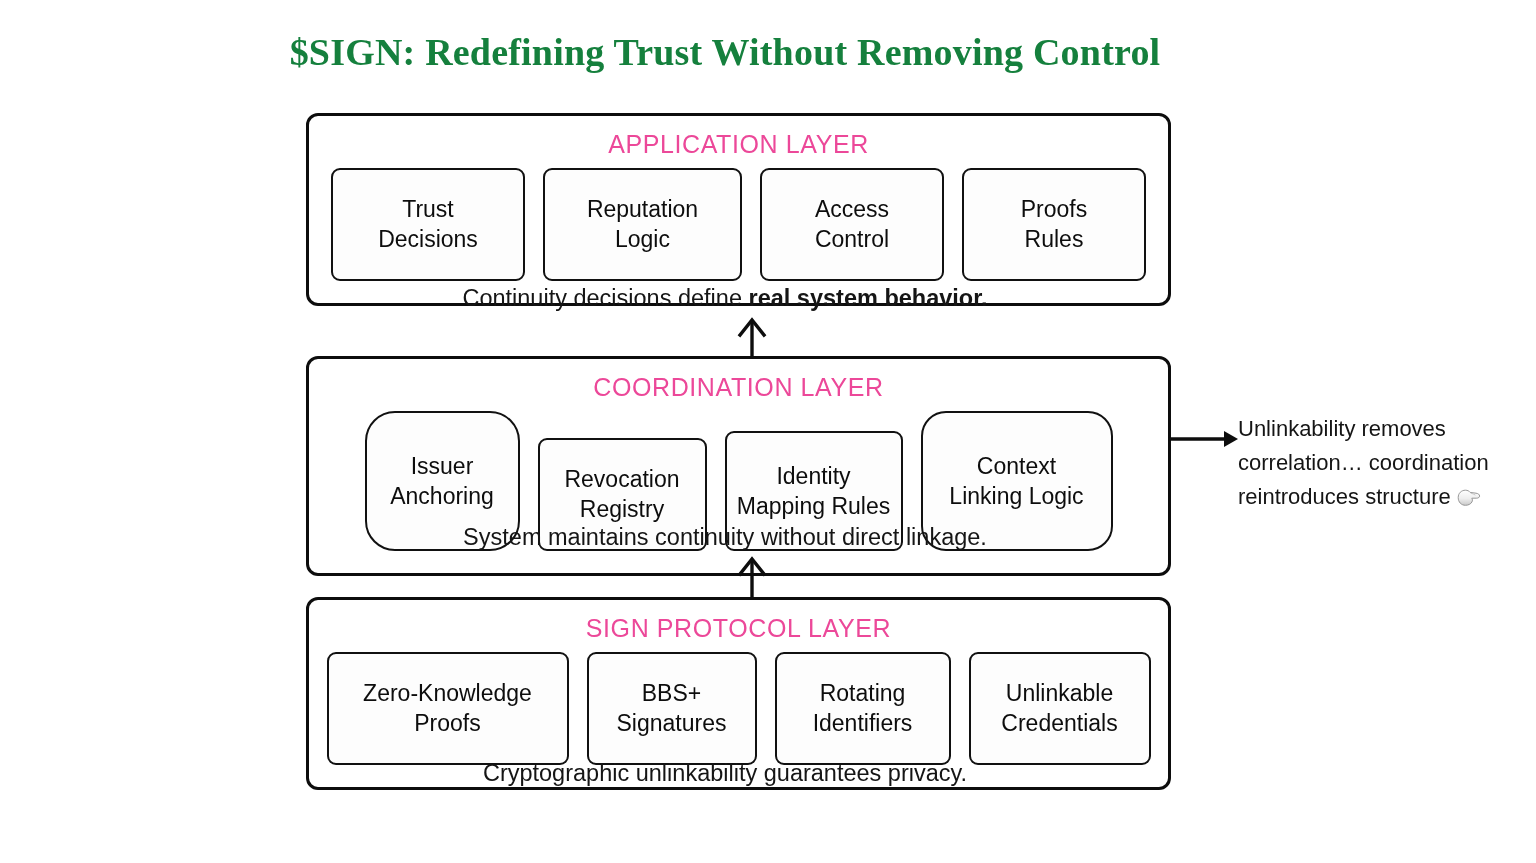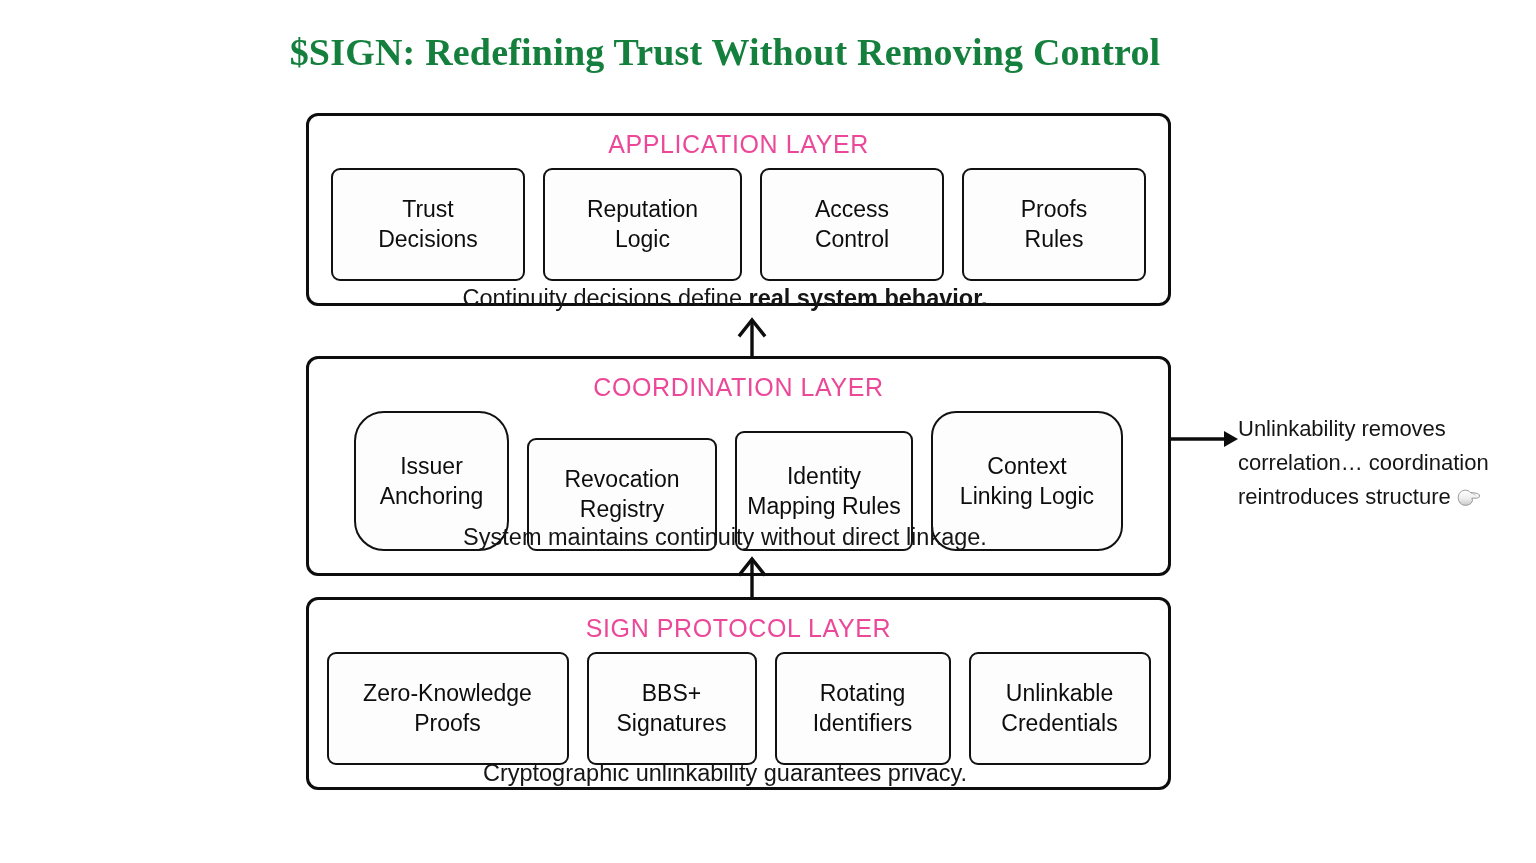--- a/index.html
+++ b/index.html
@@ -77,21 +77,21 @@
     flex: 0 0 auto;
   }
 
   
   #layer-application .cells .cell:nth-child(1) { width: 194px; }
   #layer-application .cells .cell:nth-child(2) { width: 199px; }
   #layer-application .cells .cell:nth-child(3) { width: 184px; }
   #layer-application .cells .cell:nth-child(4) { width: 184px; }
 
   #layer-coordination .cells .cell:nth-child(1) { width: 155px; border-radius: 30px; }
-  #layer-coordination .cells .cell:nth-child(2) { width: 190px; margin-top: 27px; }
+  #layer-coordination .cells .cell:nth-child(2) { width: 169px; margin-top: 27px; }
   #layer-coordination .cells .cell:nth-child(3) { width: 178px; margin-top: 20px; }
   #layer-coordination .cells .cell:nth-child(4) { width: 192px; border-radius: 25px; }
 
   #layer-protocol .cells .cell:nth-child(1) { width: 242px; }
   #layer-protocol .cells .cell:nth-child(2) { width: 170px; }
   #layer-protocol .cells .cell:nth-child(3) { width: 176px; }
   #layer-protocol .cells .cell:nth-child(4) { width: 182px; }
 
   #layer-application { top: 113px; }
   #layer-coordination { top: 356px; }

